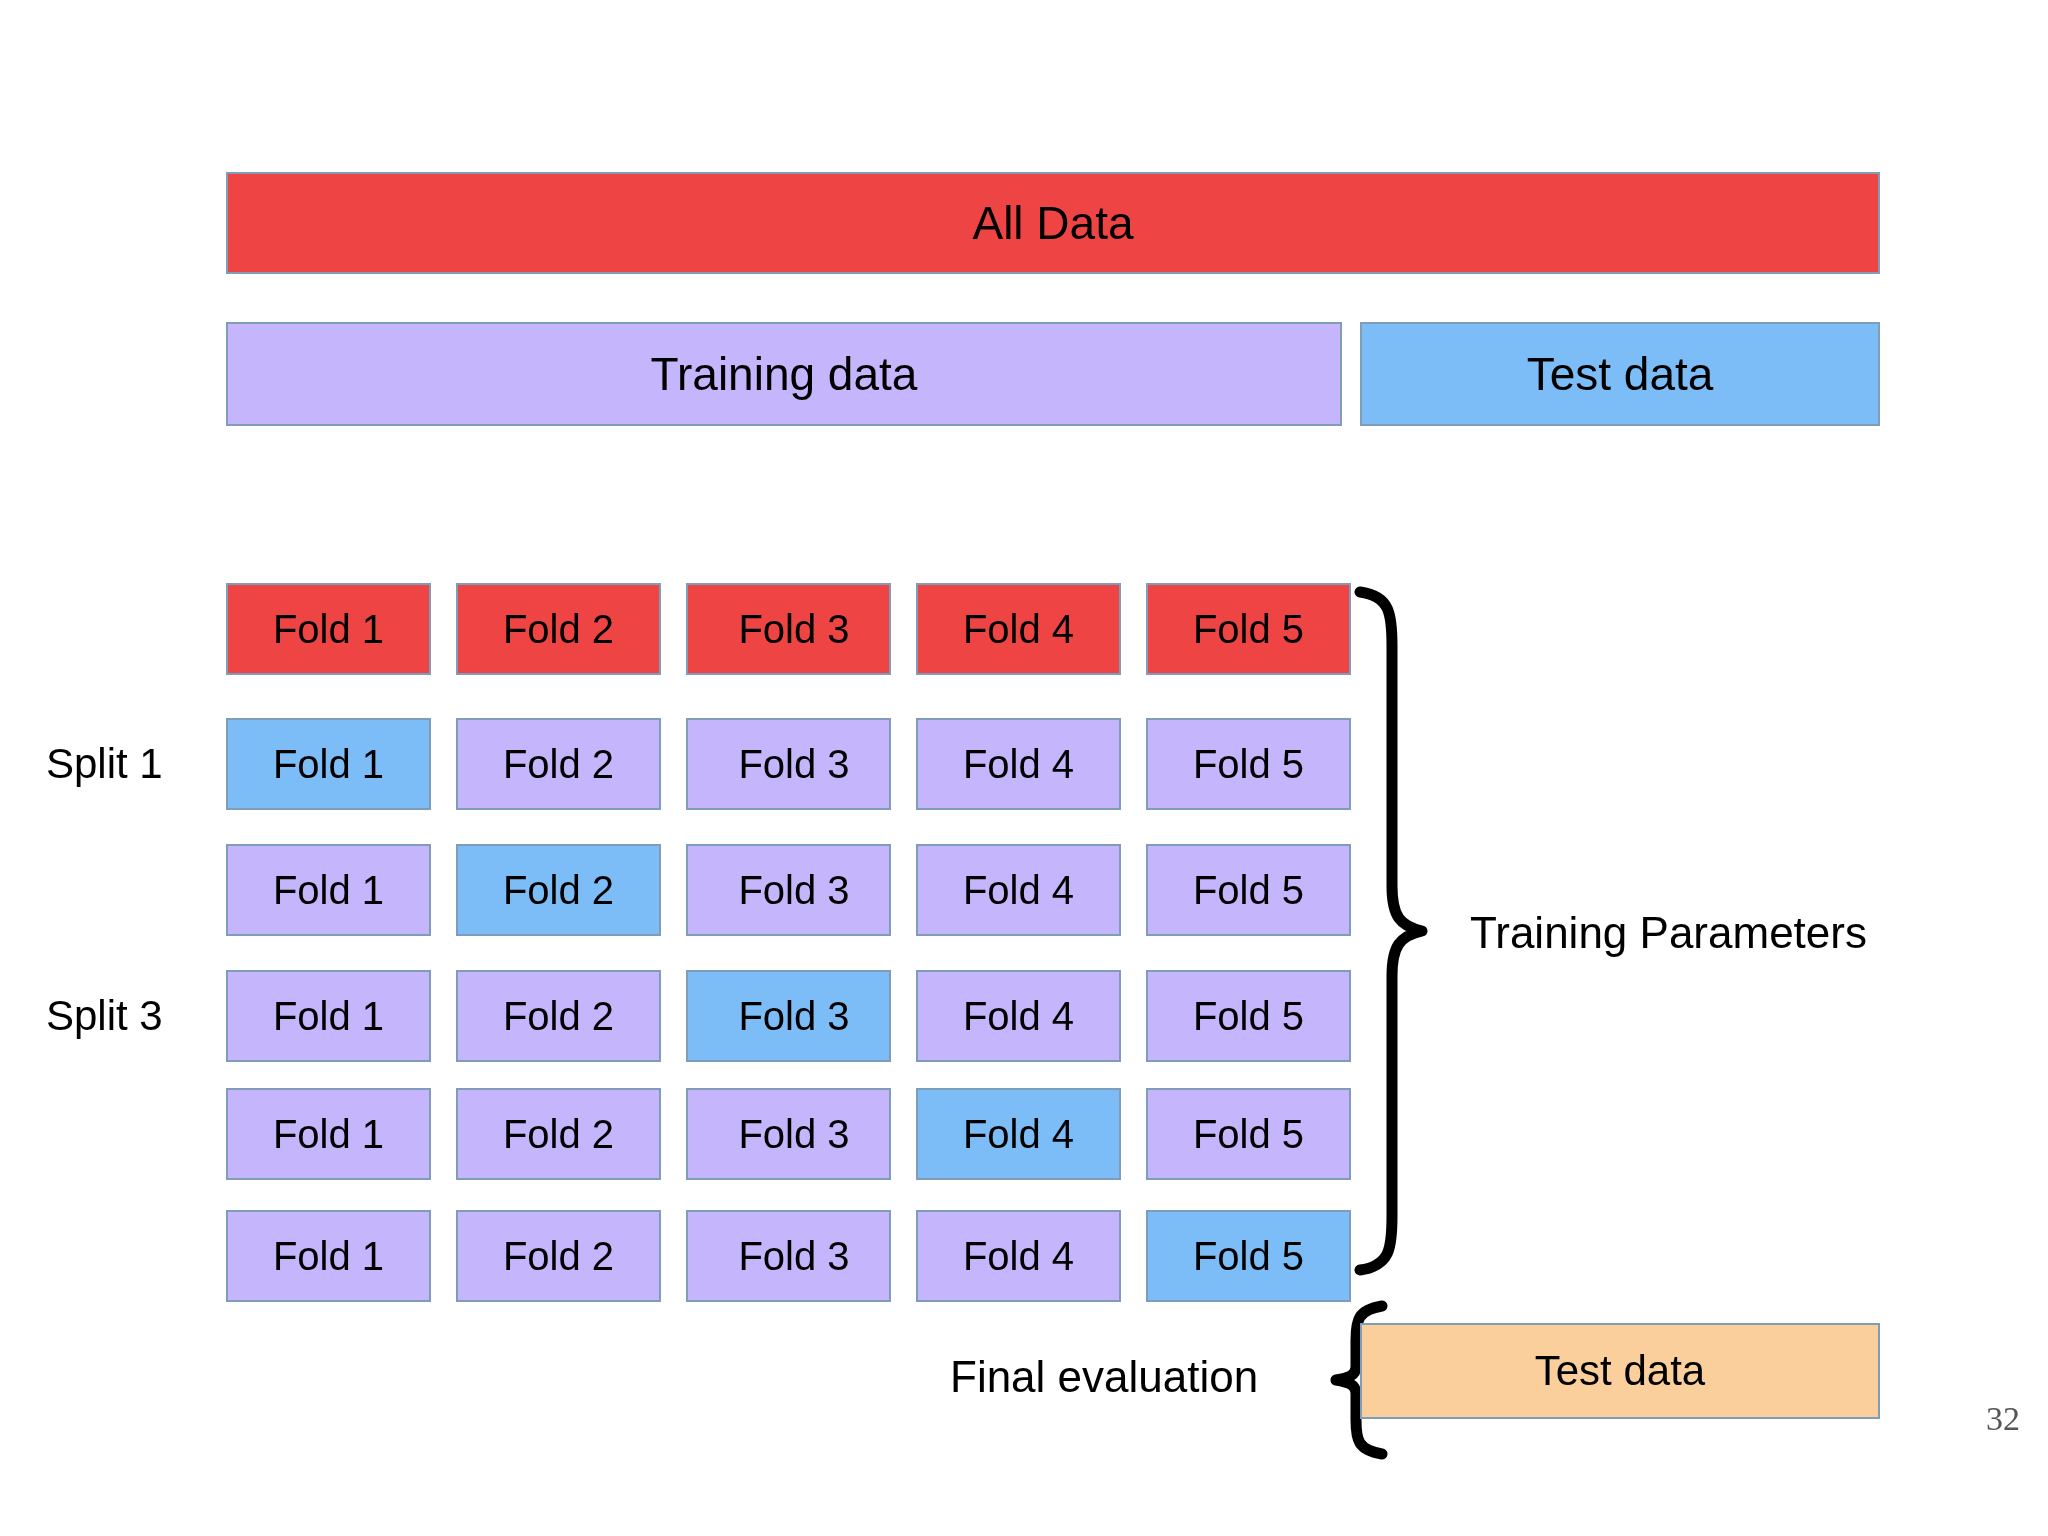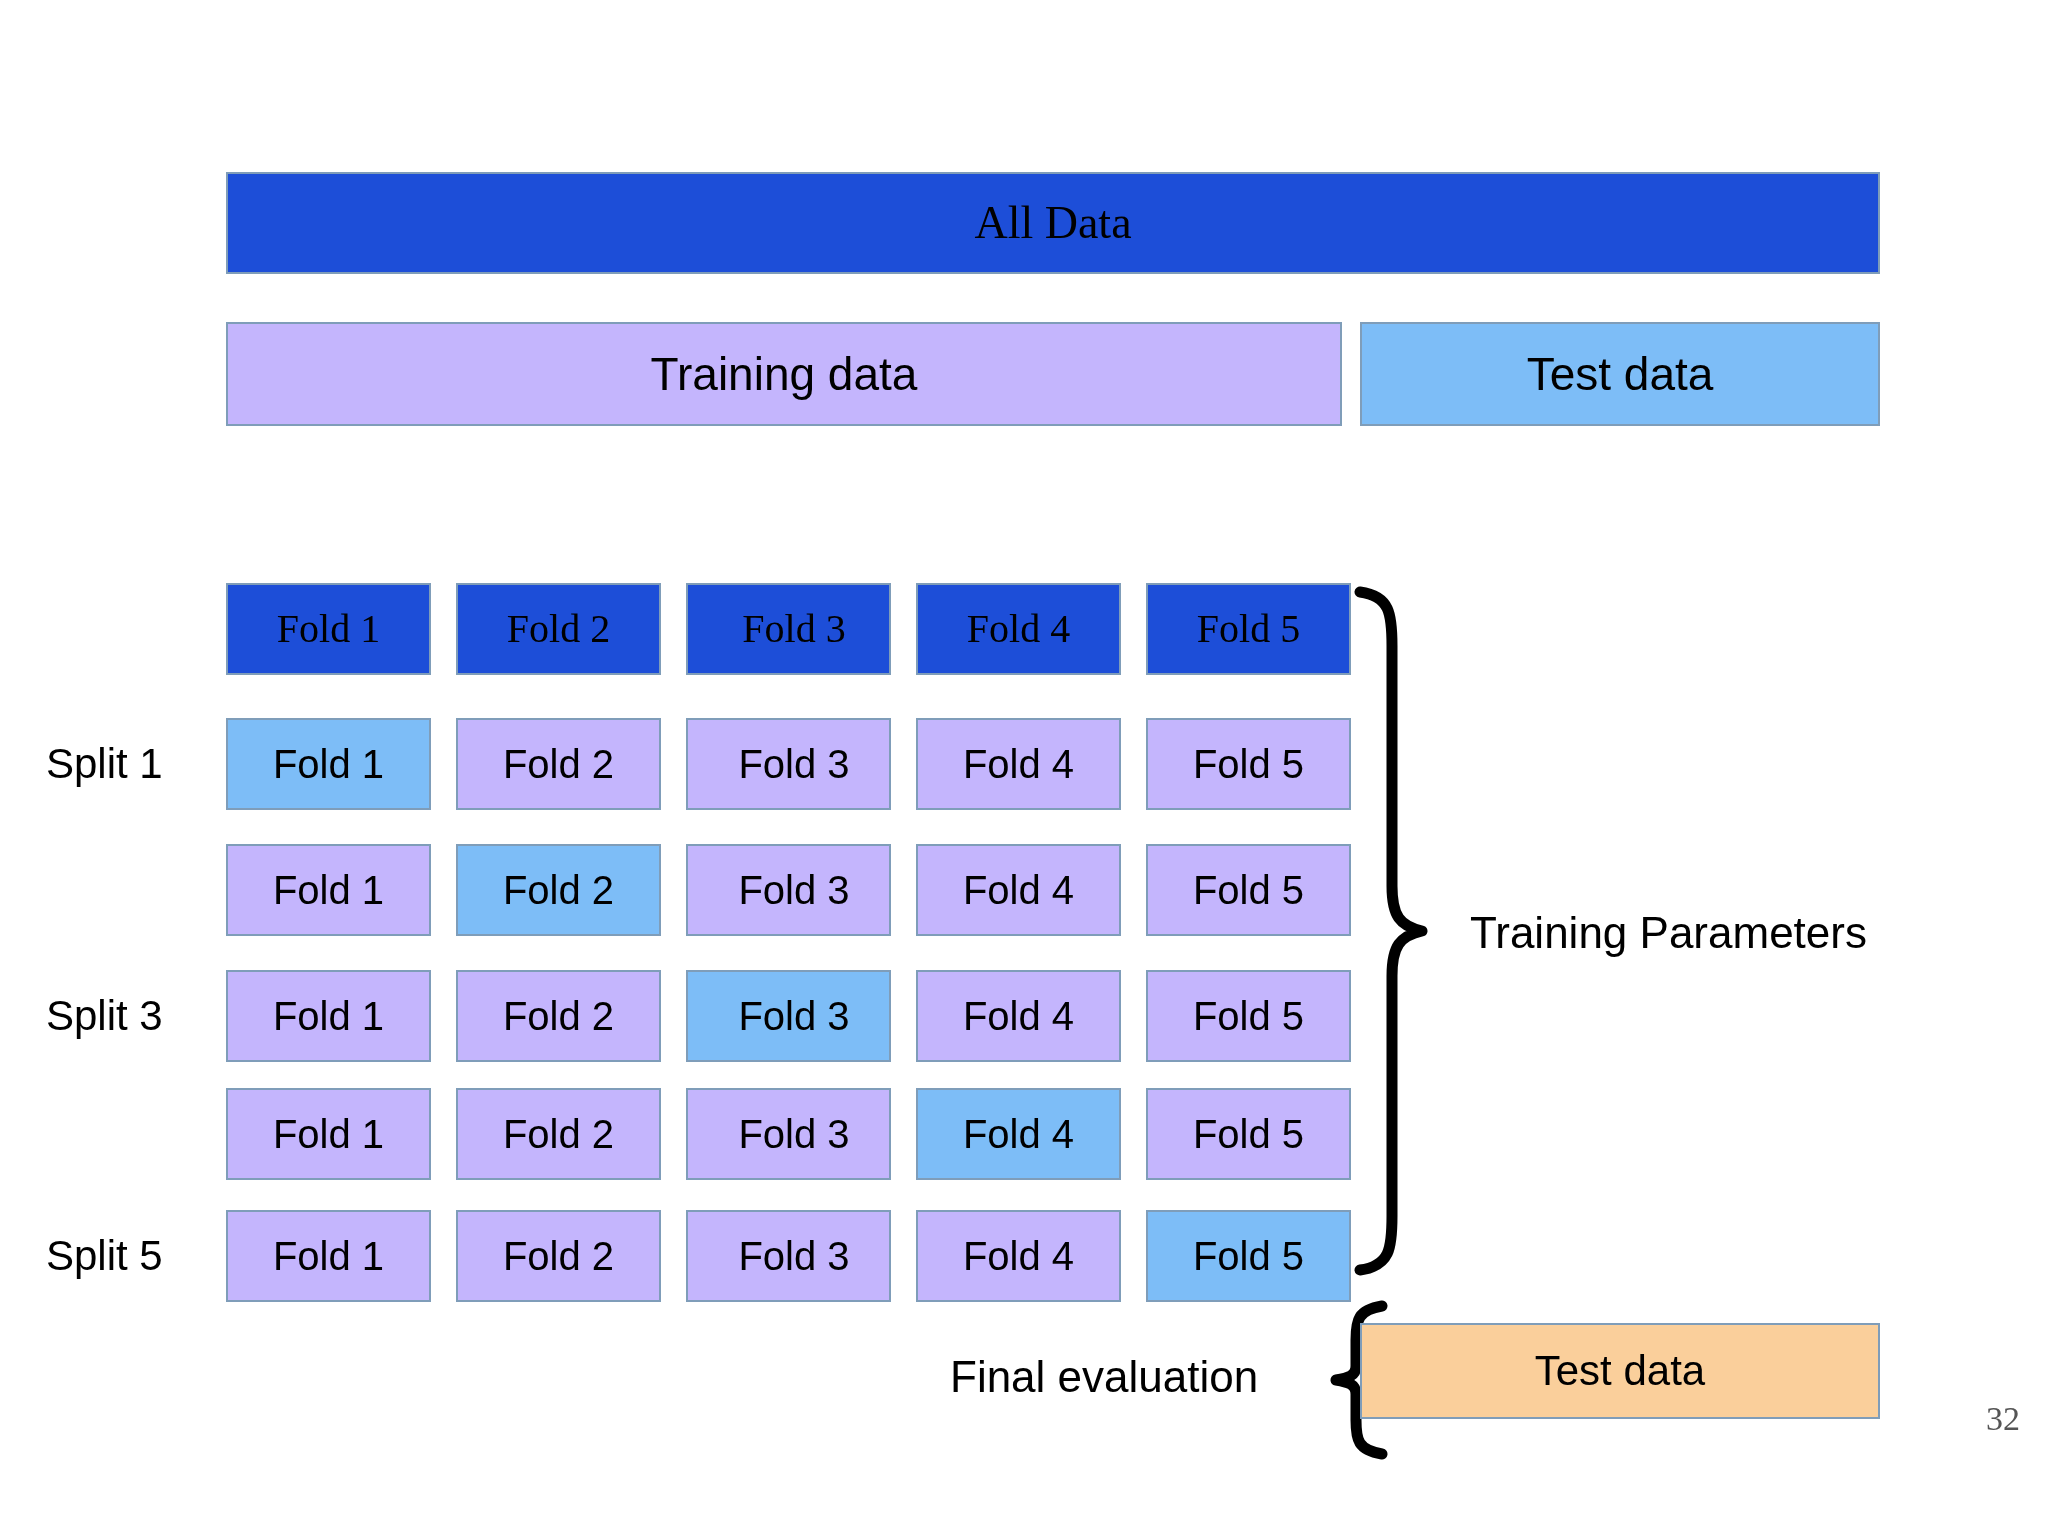--- a/index.html
+++ b/index.html
@@ -25,21 +25,21 @@
     box-sizing: border-box;
     border: 2px solid #7f9db9;
     display: flex;
     align-items: center;
     justify-content: center;
     color: #000000;
     font-family: "Liberation Sans", sans-serif;
     line-height: 1;
     white-space: nowrap;
   }
-  .fill-grey   { background: #1d4ed8; font-family: Liberation Serif, serif; }
+  .fill-grey   { background: #ef4444; }
   .fill-green  { background: #c4b5fd; }
   .fill-blue   { background: #7dbdf7; }
   .fill-orange { background: #facf9b; }
 
   
   .banner {
     font-size: 46px;
   }
   #all-data   { left: 226px; top: 172px;  width: 1654px; height: 102px; }
   #train-data { left: 226px; top: 322px;  width: 1116px; height: 104px; }
@@ -135,21 +135,20 @@
   <div class="box banner fill-blue" id="test-data">Test data</div>
 
   <div class="box fold fill-grey r0 c0">Fold 1</div>
   <div class="box fold fill-grey r0 c1">Fold 2</div>
   <div class="box fold fill-grey r0 c2">Fold 3</div>
   <div class="box fold fill-grey r0 c3">Fold 4</div>
   <div class="box fold fill-grey r0 c4">Fold 5</div>
 
   <div class="split-label s0">Split 1</div>
   <div class="split-label s2">Split 3</div>
-  <div class="split-label s4">Split 5</div>
 
   <div class="box fold r1 c0 fill-blue">Fold 1</div>
   <div class="box fold r1 c1 fill-green">Fold 2</div>
   <div class="box fold r1 c2 fill-green">Fold 3</div>
   <div class="box fold r1 c3 fill-green">Fold 4</div>
   <div class="box fold r1 c4 fill-green">Fold 5</div>
 
   <div class="box fold r2 c0 fill-green">Fold 1</div>
   <div class="box fold r2 c1 fill-blue">Fold 2</div>
   <div class="box fold r2 c2 fill-green">Fold 3</div>

